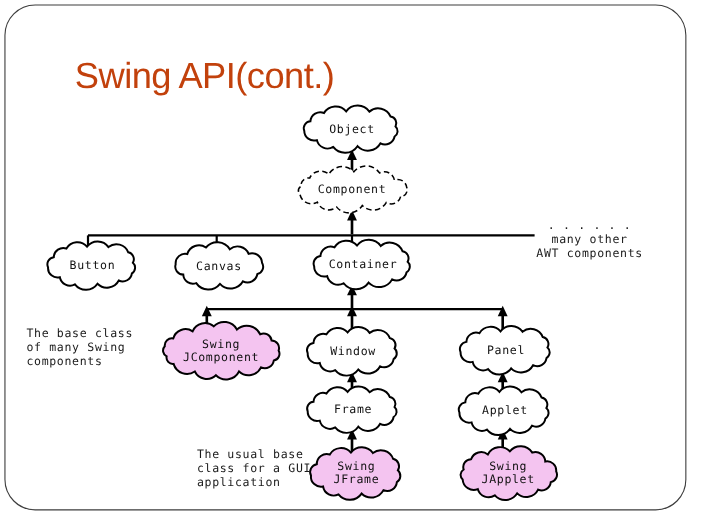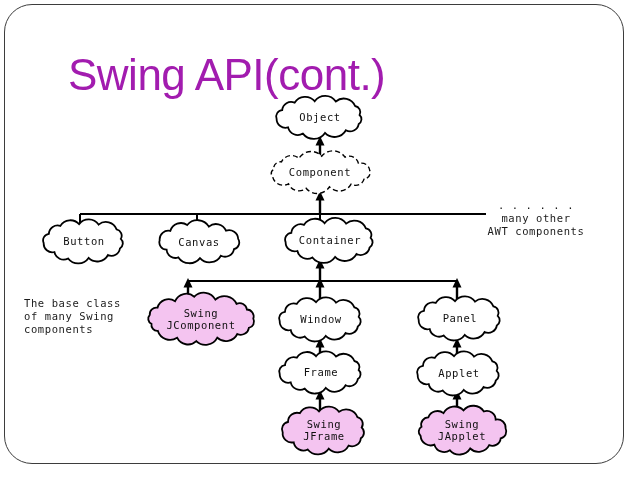--- a/index.html
+++ b/index.html
@@ -1,21 +1,21 @@
 <!DOCTYPE html>
 <html><head>
 <meta charset="utf-8">
 <style>
   html,body{margin:0;padding:0;background:#ffffff;}
   .stage{position:relative;width:638px;height:478px;background:#ffffff;overflow:hidden;
          font-family:"Liberation Sans",sans-serif;}
   .slide-frame{position:absolute;left:4px;top:4px;width:618px;height:458px;
                border:1.5px solid #3d3d3d;border-radius:28px;background:#ffffff;}
-  .page-title{position:absolute;left:68px;top:50px;font-size:44px;letter-spacing:-0.5px;
-              color:#a21caf;font-family:"Liberation Sans",sans-serif;white-space:nowrap;}
+  .page-title{position:absolute;left:68px;top:50px;font-size:33px;letter-spacing:-0.5px;
+              color:#c2410c;font-family:"Liberation Sans",sans-serif;white-space:nowrap;}
   .diagram-svg{position:absolute;left:0;top:0;}
   .note{position:absolute;font-family:"DejaVu Sans Mono",monospace;font-size:10.5px;
         line-height:13px;letter-spacing:0.6px;color:#1a1a1a;white-space:pre-line;}
   .note-left1{left:24px;top:297px;text-align:left;}
   .note-left2{left:179px;top:407px;text-align:left;}
   .note-right{left:466px;top:199px;width:140px;text-align:center;}
   .node-label{font-family:"DejaVu Sans Mono",monospace;font-size:10.5px;
               letter-spacing:0.6px;fill:#101010;}
 </style>
 </head>
@@ -115,16 +115,19 @@
         <text x="324" y="427.5" text-anchor="middle" class="node-label"><tspan x="324" dy="0">Swing</tspan><tspan x="324" dy="12">JFrame</tspan></text>
       </g>
       <g>
         <path d="M500.7 438.3 A8.3 8.3 0 0 1 489.2 445.1 A12.0 12.0 0 0 1 470.2 448.5 A12.7 12.7 0 0 1 449.9 450.3 A10.2 10.2 0 0 1 434.4 444.7 A10.1 10.1 0 0 1 420.6 435.9 A5.7 5.7 0 0 1 421.5 426.8 A7.2 7.2 0 0 1 428.3 417.4 A9.8 9.8 0 0 1 443.5 413.1 A12.5 12.5 0 0 1 463.5 410.3 A12.7 12.7 0 0 1 483.9 411.5 A8.9 8.9 0 0 1 495.7 419.6 A8.2 8.2 0 0 1 505.6 428.4 A6.9 6.9 0 0 1 500.7 438.3 Z" fill="#f4c4f0" stroke="#000000" stroke-width="1.8"></path>
         <text x="462" y="427.5" text-anchor="middle" class="node-label"><tspan x="462" dy="0">Swing</tspan><tspan x="462" dy="12">JApplet</tspan></text>
       </g>
     </svg>
   <div class="note note-left1">The base class
 of many Swing
 components</div>
+  <div class="note note-left2">The usual base
+class for a GUI
+application</div>
   <div class="note note-right">. . . . . .
 many  other
 AWT components</div>
 </div>
 
 </body></html>

